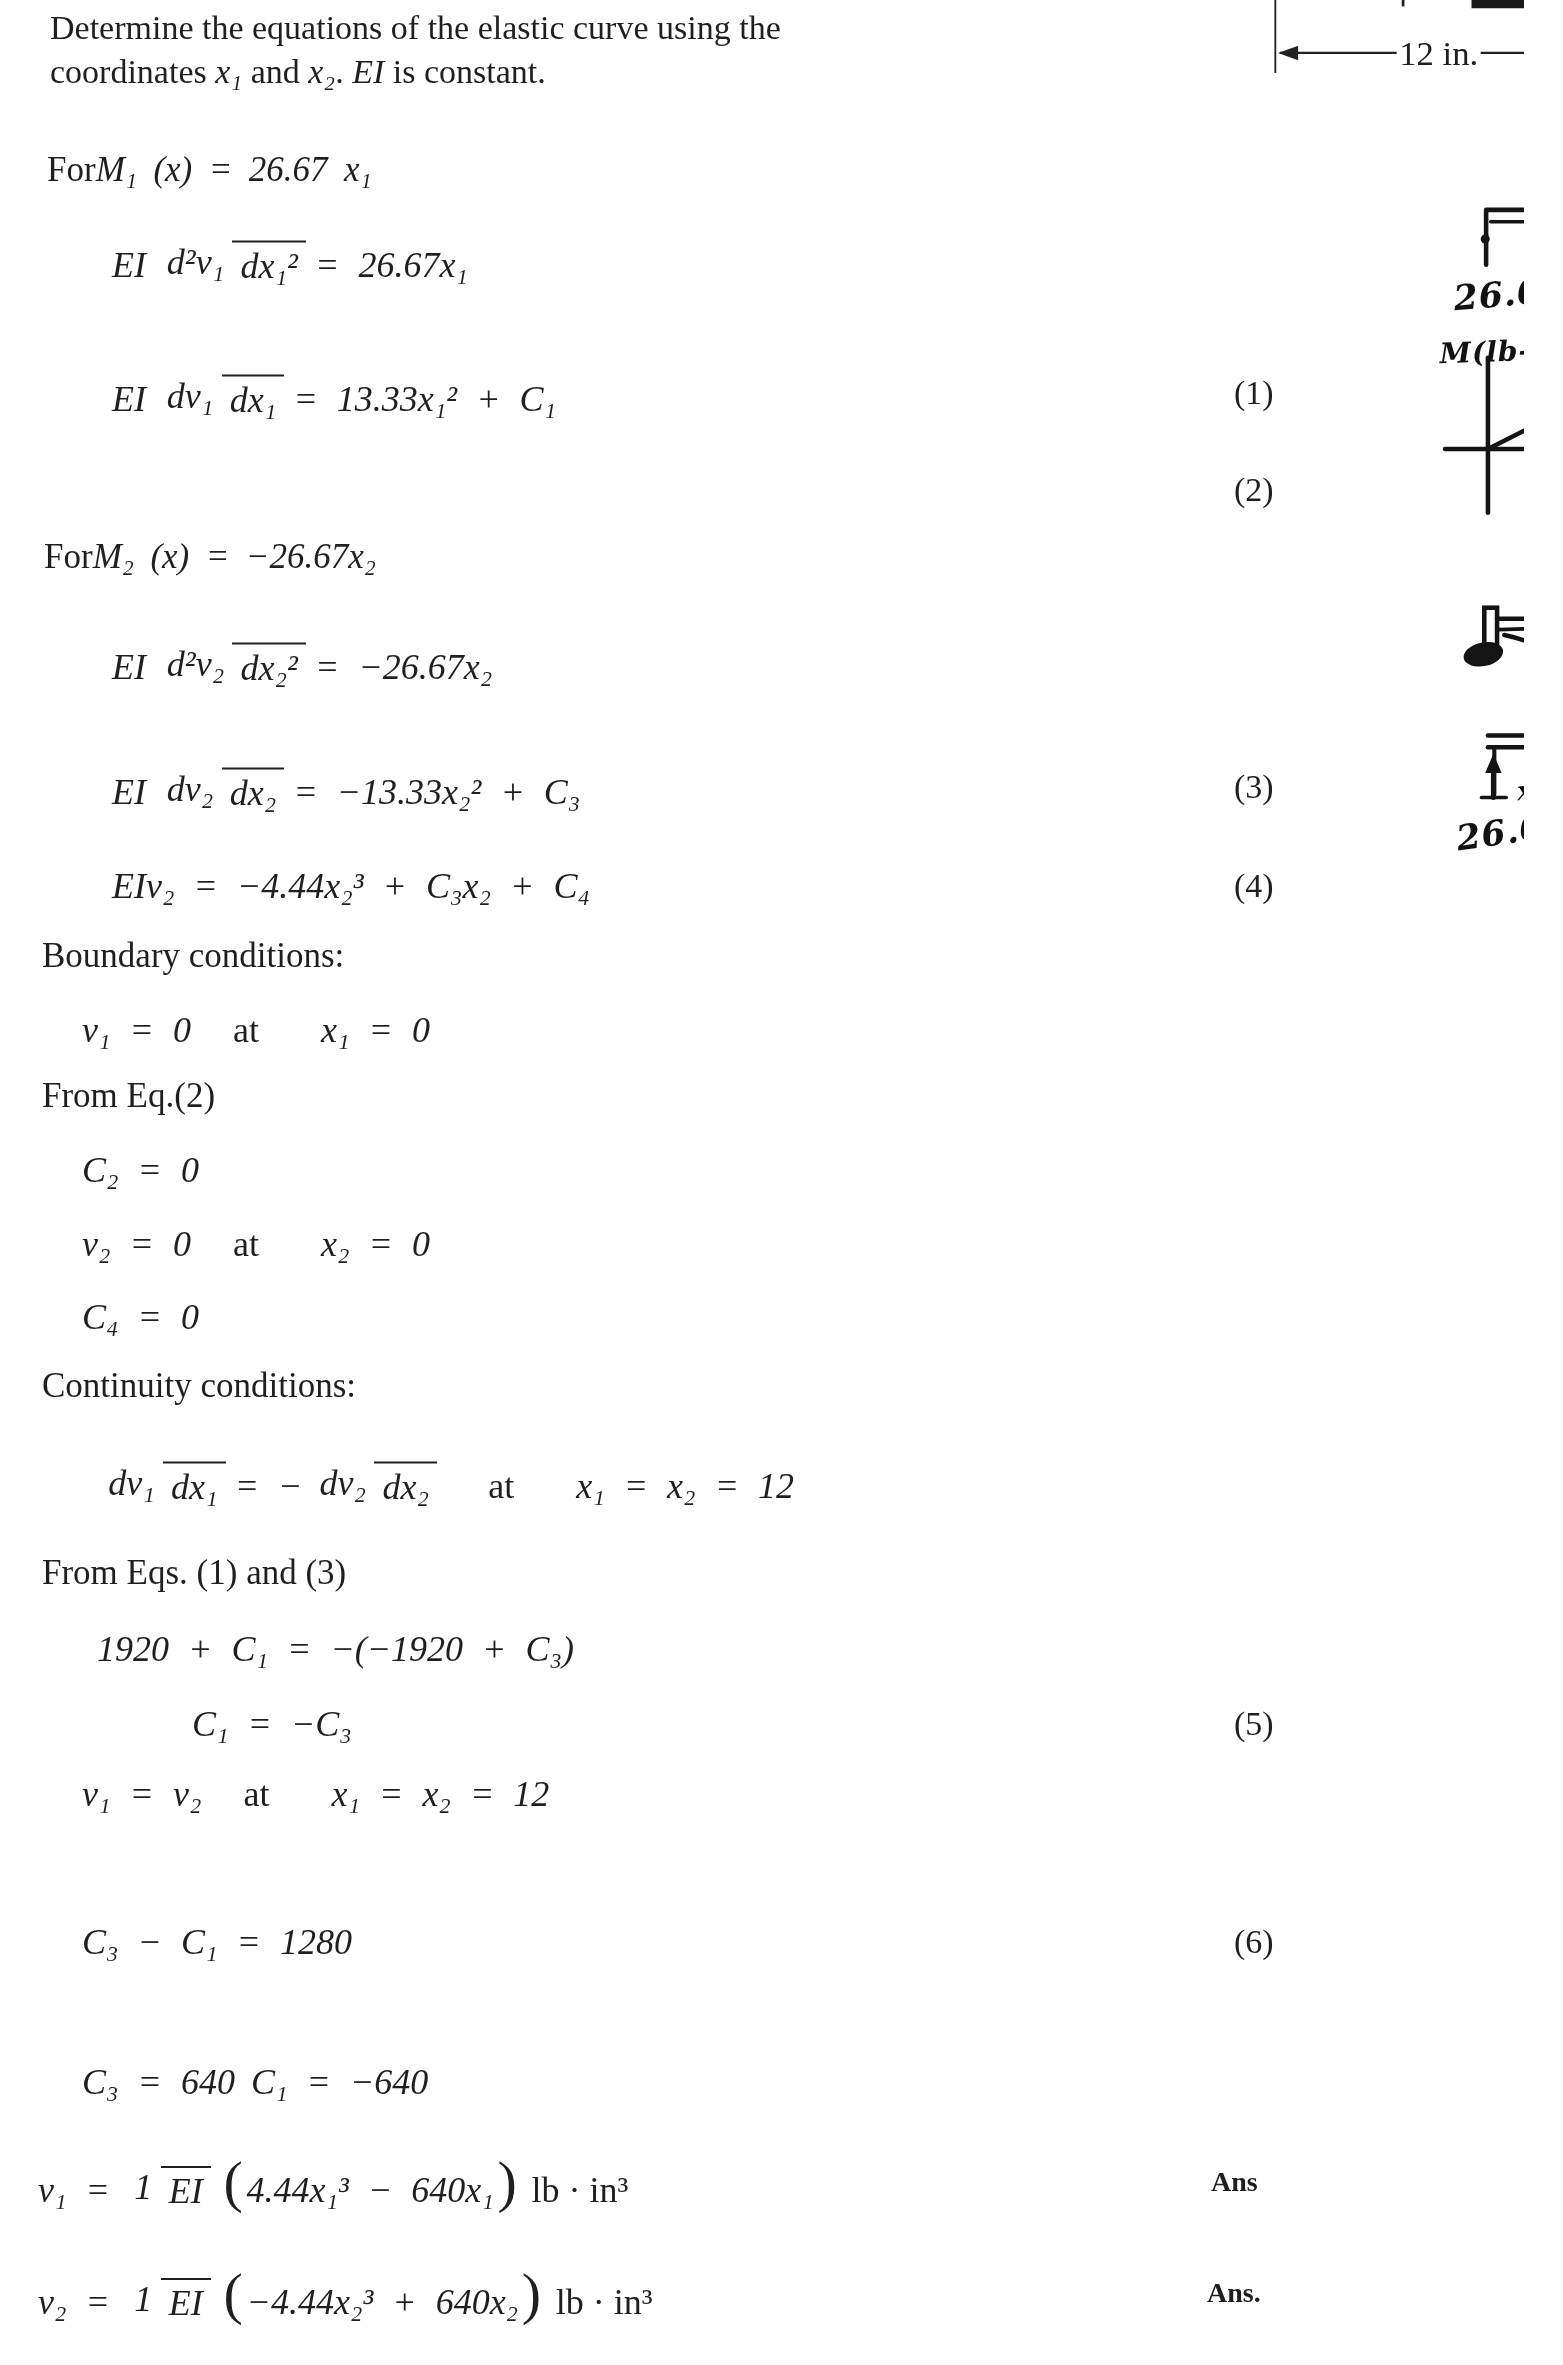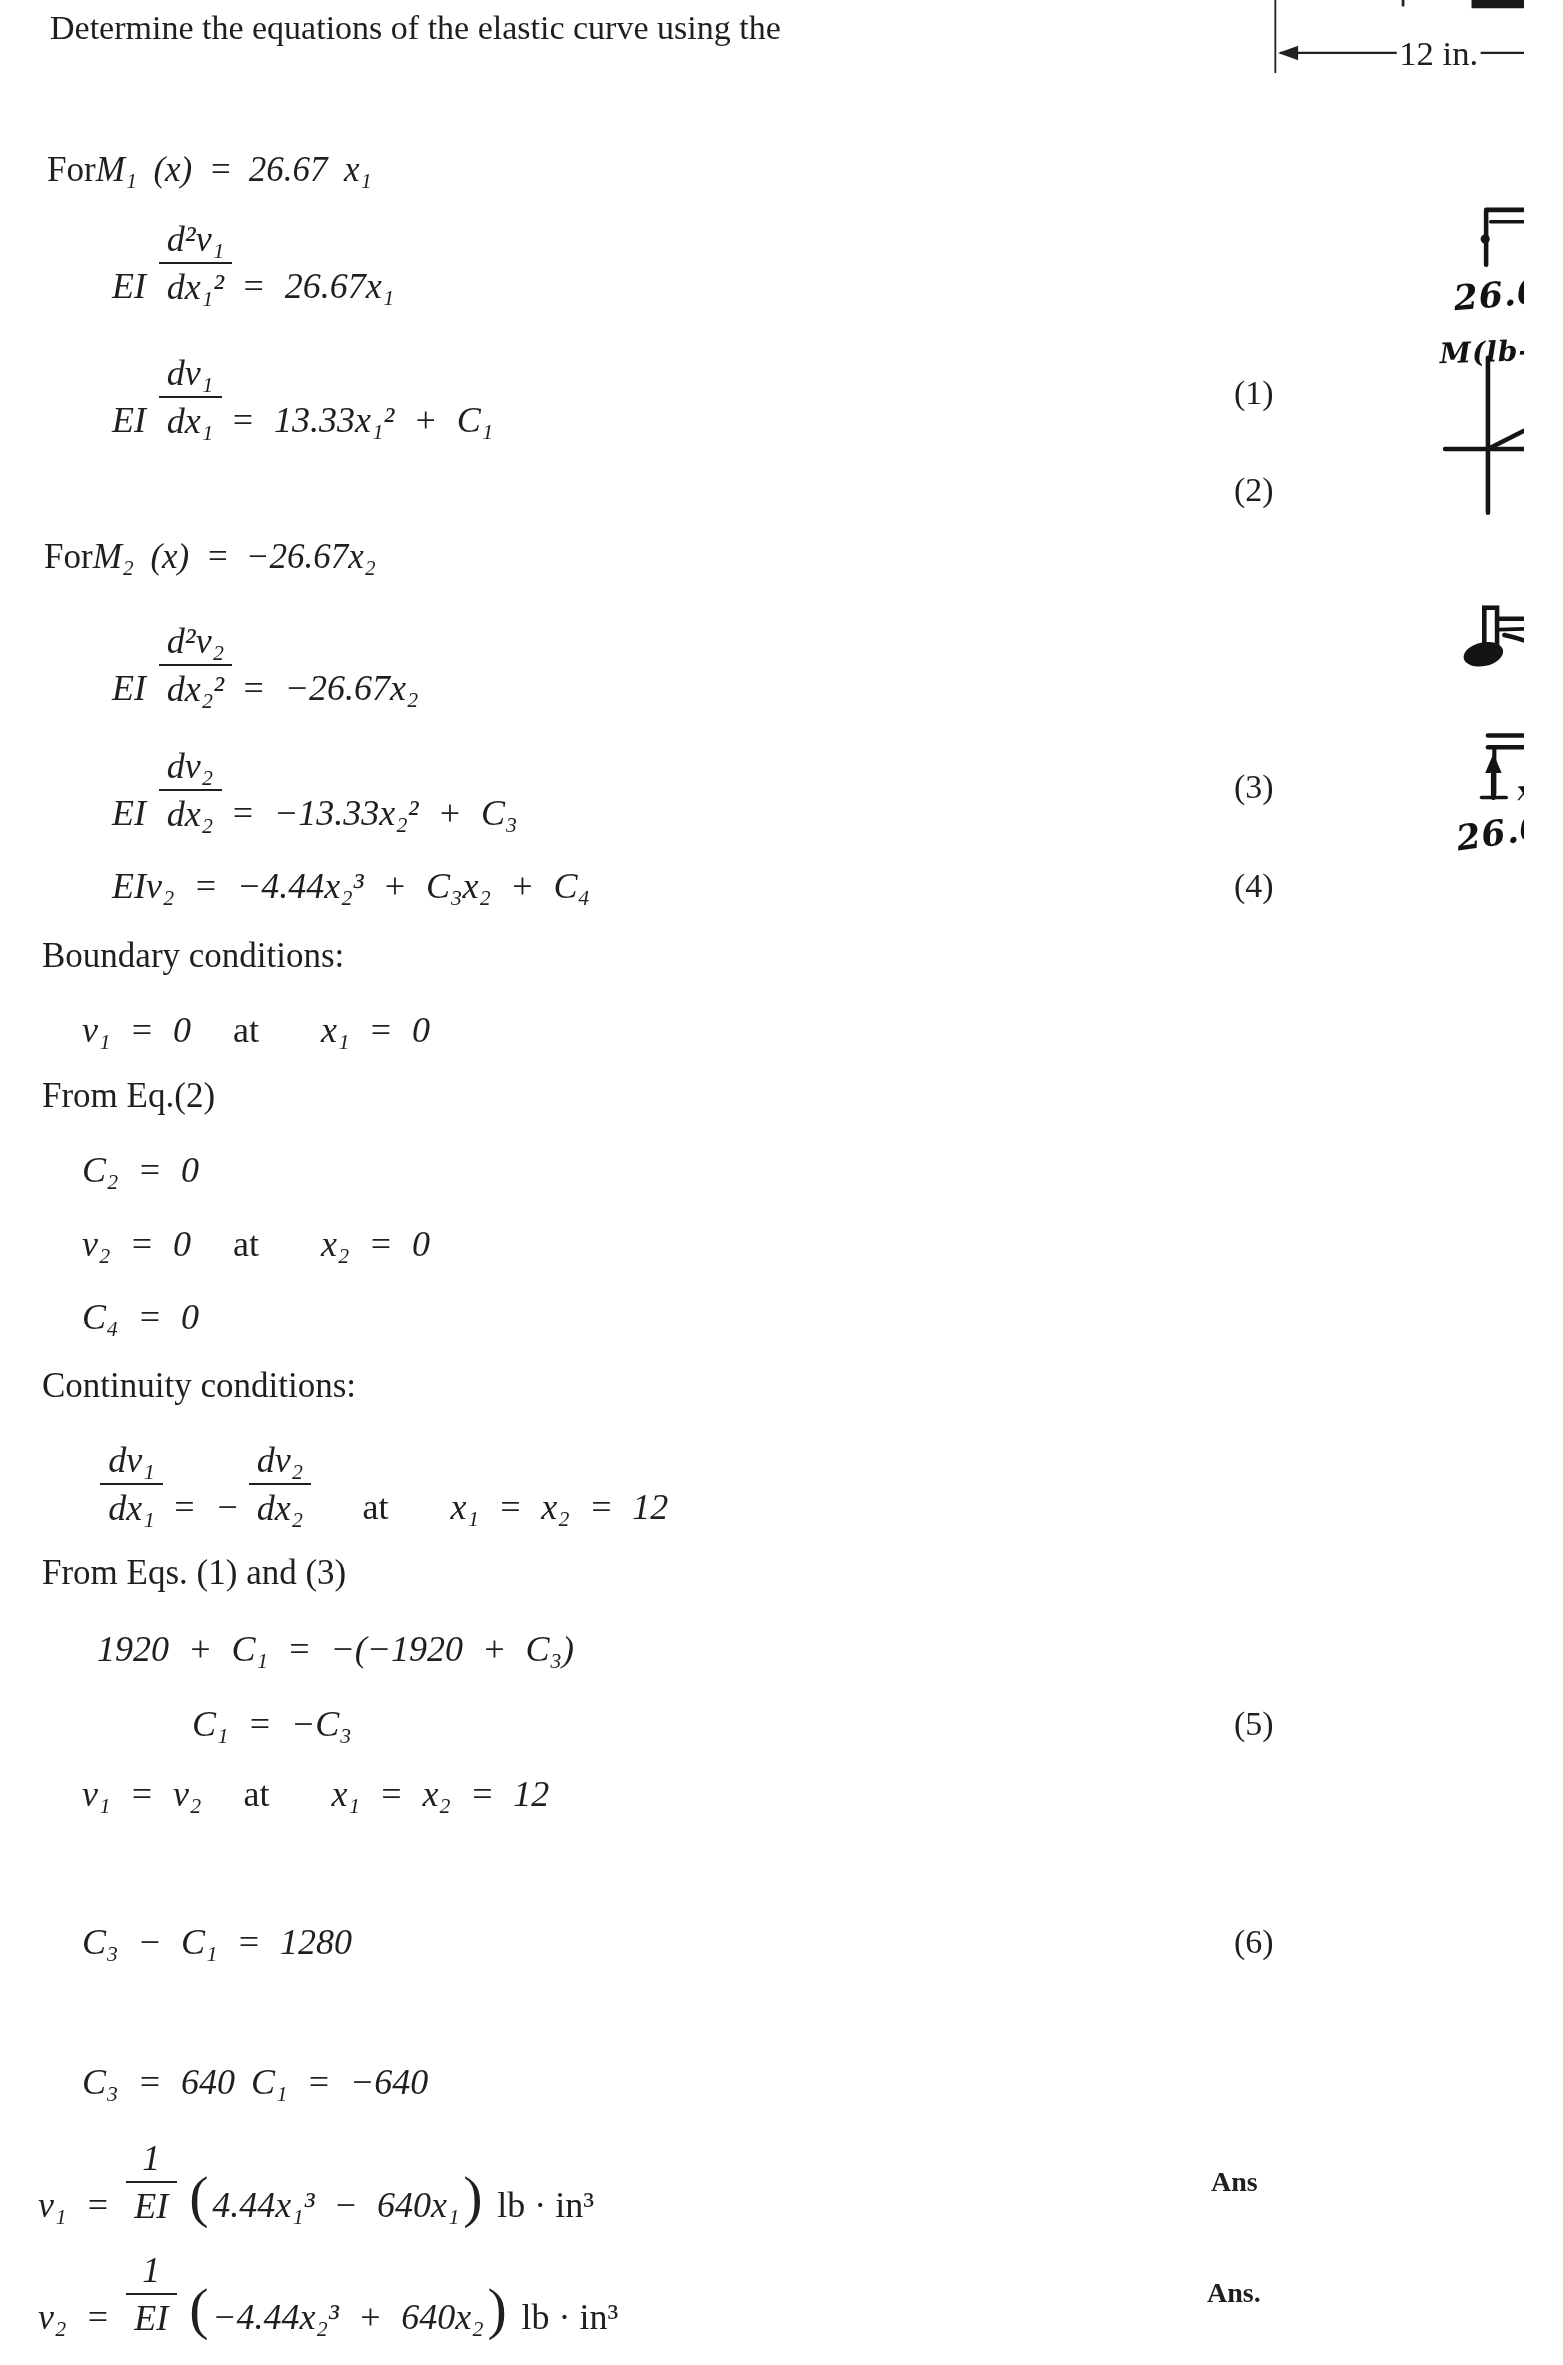--- a/index.html
+++ b/index.html
@@ -6,41 +6,42 @@
   .page{position:relative;width:1524px;height:2366px;background:#ffffff;overflow:hidden;
         font-family:"Liberation Serif",serif;color:#1f1f1f;}
   .title{position:absolute;left:50px;top:5.5px;font-size:34px;line-height:44px;}
   .ln{position:absolute;white-space:nowrap;display:flex;align-items:flex-end;
       transform:translateY(-50%);font-size:36px;font-family:Liberation Serif, serif;}
   .hd{font-size:35px;font-style:normal;}
   .it{font-style:italic;}
   .eqtext{font-style:italic;word-spacing:0.28em;}
   .pre{font-style:italic;margin-right:3.7px;word-spacing:0.28em;}
   .kw{font-style:normal;margin:0 62px 0 42px;}
-  .frac{display:inline-flex;flex-direction:column;align-items:center;margin:0 9px;
+  .frac{display:inline-flex;flex-direction:row;align-items:center;margin:0 9px;
         font-style:italic;line-height:1.12;text-align:center;}
   .frac .num{padding:0 8.2px 2.7px;}
   .frac .den{border-top:2.7px solid #1f1f1f;padding:2.7px 8.2px 0;}
   .tag{position:absolute;transform:translateY(-50%);font-size:34px;}
   .ans{position:absolute;transform:translateY(-50%);font-size:28px;font-weight:bold;}
   .bigp{font-size:58px;font-weight:400;line-height:1;margin:0 3.7px;font-style:normal;}
   .unit{font-style:normal;margin-left:11px;word-spacing:normal;}
   .lead{font-style:italic;word-spacing:0.28em;margin-right:7.3px;}
   .gap20{margin-left:16px;}
   .figs{position:absolute;left:1223px;top:0;width:341px;height:876px;}
   .svgtxt{font-family:"Liberation Serif",serif;fill:#1f1f1f;}
   .hand{font-family:"DejaVu Serif",serif;font-style:italic;font-weight:bold;fill:#121212;letter-spacing:1px;}
 </style>
 </head>
 <body>
 
 <div class="page">
 
   <div class="title">
     <div>Determine the equations of the elastic curve using the</div>
+    <div><span>coordinates </span><span class="it">x₁</span><span> and </span><span class="it">x₂</span><span>. </span><span class="it">EI</span><span> is constant.</span></div>
   </div>
 
   <div class="ln hd" style="top:170px;left:47px">
     <span>For </span>
       <span class="it" style="word-spacing:0.22em">M₁ (x) = 26.67 x₁</span>
   </div>
 
   <div class="ln" style="top:263px;left:112px">
     <span class="pre">EI</span>
     <span class="frac">

